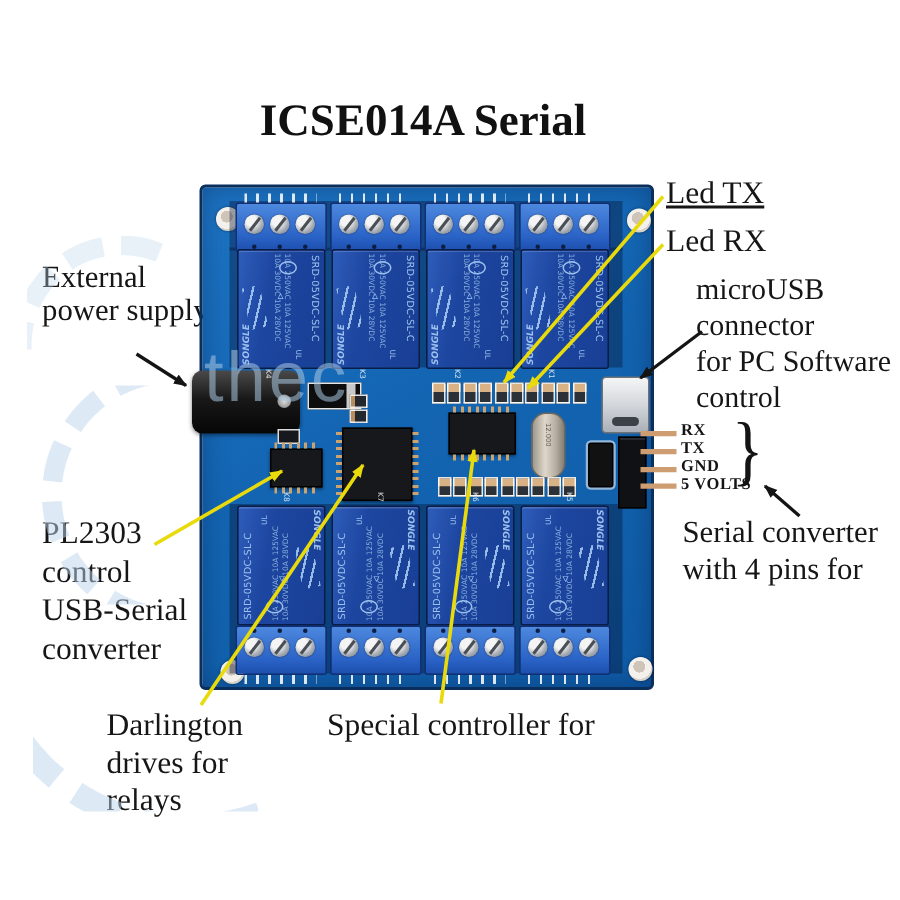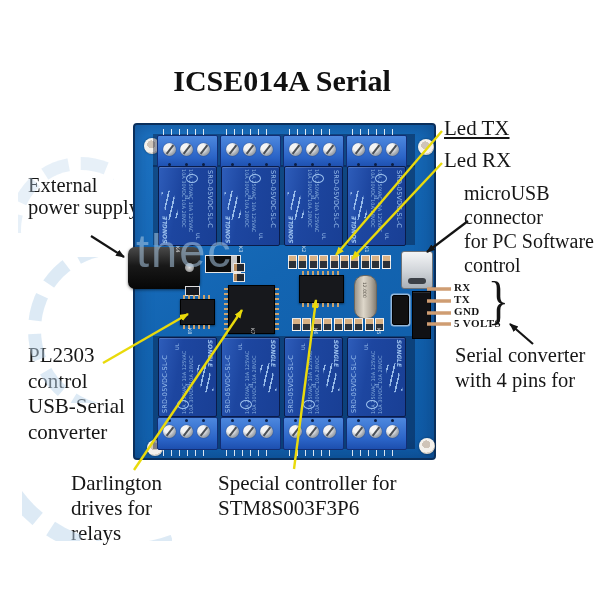--- a/index.html
+++ b/index.html
@@ -393,21 +393,20 @@
   </div>
 
   <div class="abs lbl lbl-darl">
     <div>Darlington</div>
     <div>drives for</div>
     <div>relays</div>
   </div>
 
   <div class="abs lbl lbl-special">
     <div>Special controller for</div>
-    <div>STM8S003F3P6</div>
   </div>
 
   <svg class="overlay" viewBox="0 0 600 600">
     <defs>
       <marker id="mB" markerWidth="12" markerHeight="10" refX="8" refY="3.5" orient="auto" markerUnits="userSpaceOnUse">
         <path d="M0,0 L9,3.5 L0,7 Z" fill="#141414"></path>
       </marker>
       <marker id="mY" markerWidth="12" markerHeight="10" refX="8" refY="3.5" orient="auto" markerUnits="userSpaceOnUse">
         <path d="M0,0 L9,3.5 L0,7 Z" fill="#e9da0b"></path>
       </marker>

